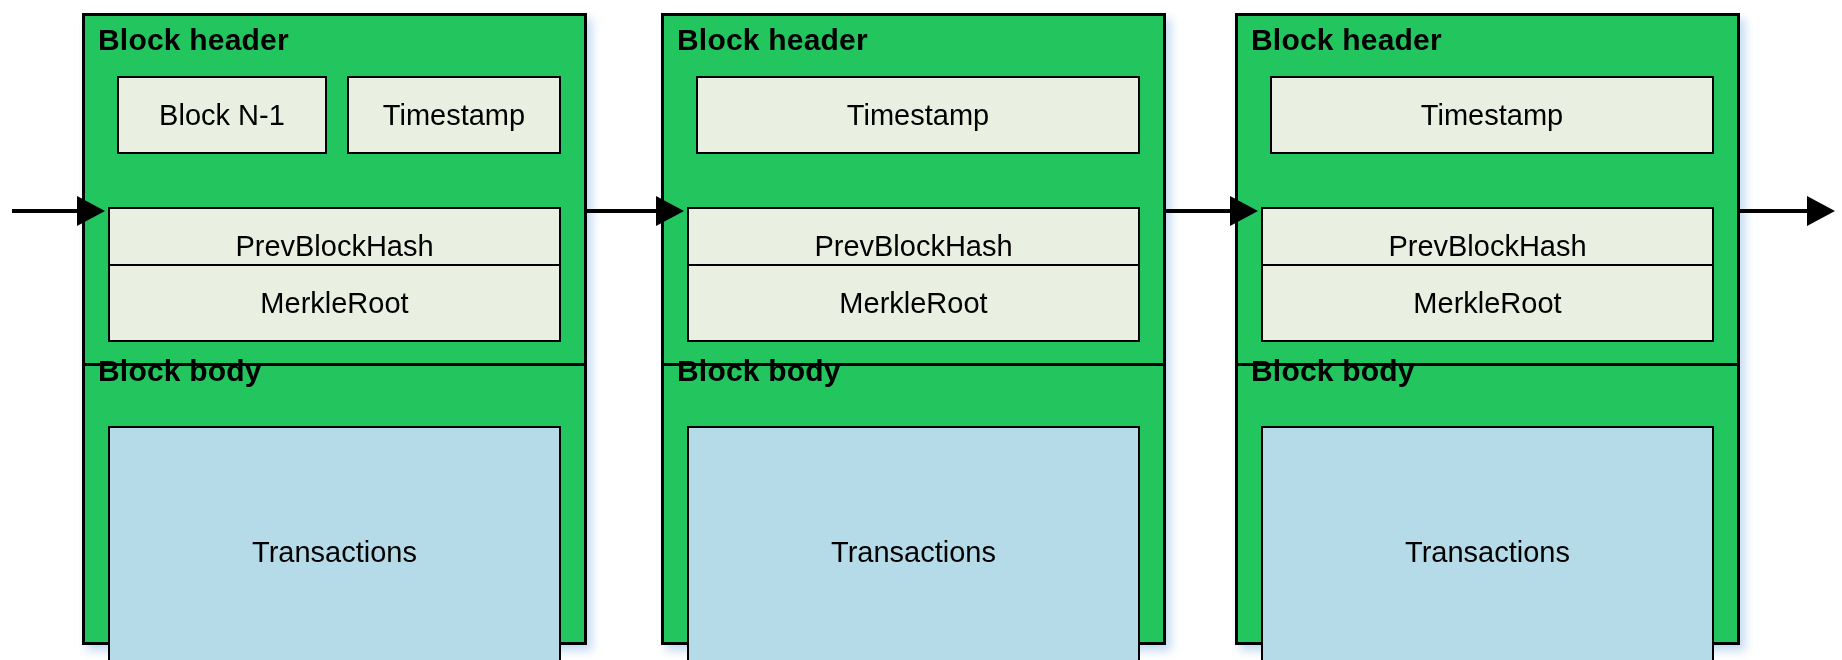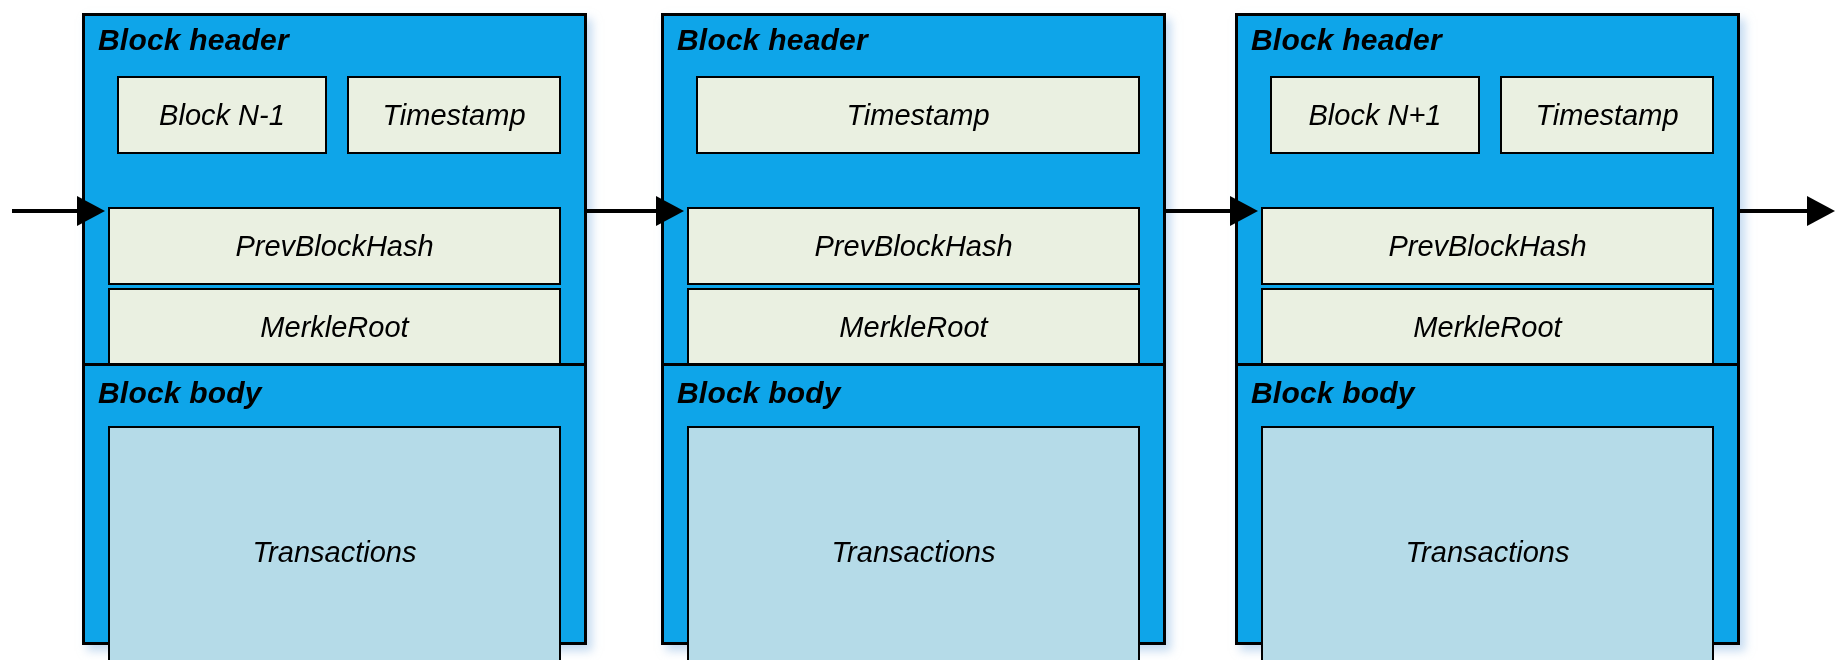--- a/index.html
+++ b/index.html
@@ -16,40 +16,39 @@
     height: 660px;
     background: #ffffff;
     overflow: hidden;
   }
   
   .block {
     position: absolute;
     top: 13px;
     width: 505px;
     height: 632px;
-    background: #0ea5e9;
+    background: #22c55e;
     border: 3px solid var(--border, #000000);
     box-sizing: border-box;
     box-shadow: 5px 6px 9px var(--shadow, rgba(150, 190, 230, 0.55));
-    font-style: italic;
   }
   .block-1 { left: 82px; }
   .block-2 { left: 661px; }
   .block-3 { left: 1235px; }
 
   .section-label {
     position: absolute;
     left: 13px;
     font-size: 30px;
     font-weight: bold;
     letter-spacing: 0.2px;
     white-space: nowrap;
   }
   .label-header { top: 7px; }
-  .label-body   { top: 360px; }
+  .label-body   { top: 338px; }
 
   .divider {
     position: absolute;
     left: -1px;
     right: -1px;
     top: 347px;
     height: 3px;
     background: var(--border, #000000);
   }
 
@@ -76,21 +75,21 @@
   .box-id { flex: 1; }
   .box-ts { flex: 1.02; }
 
   .wide {
     position: absolute;
     left: 23px;
     right: 23px;
     height: 78px;
   }
   .prevhash { top: 157px; margin-top: 34px; }
-  .merkle   { top: 272px; }
+  .merkle   { top: 248px; }
 
   .transactions {
     position: absolute;
     left: 23px;
     right: 23px;
     top: 410px;
     height: 252px;
     background: var(--transactions-fill, #b5dbe8);
     border: 2px solid var(--border, #000000);
     box-sizing: border-box;
@@ -173,21 +172,20 @@
     <div class="field wide prevhash">PrevBlockHash</div>
     <div class="field wide merkle">MerkleRoot</div>
     <div class="divider"></div>
     <div class="section-label label-body">Block body</div>
     <div class="transactions">Transactions</div>
   </div>
 
   <div class="block block-3">
     <div class="section-label label-header">Block header</div>
     <div class="row1">
-      <div class="field box-id">Block N+1</div>
       <div class="field box-ts">Timestamp</div>
     </div>
     <div class="field wide prevhash">PrevBlockHash</div>
     <div class="field wide merkle">MerkleRoot</div>
     <div class="divider"></div>
     <div class="section-label label-body">Block body</div>
     <div class="transactions">Transactions</div>
   </div>
 
 </div>

